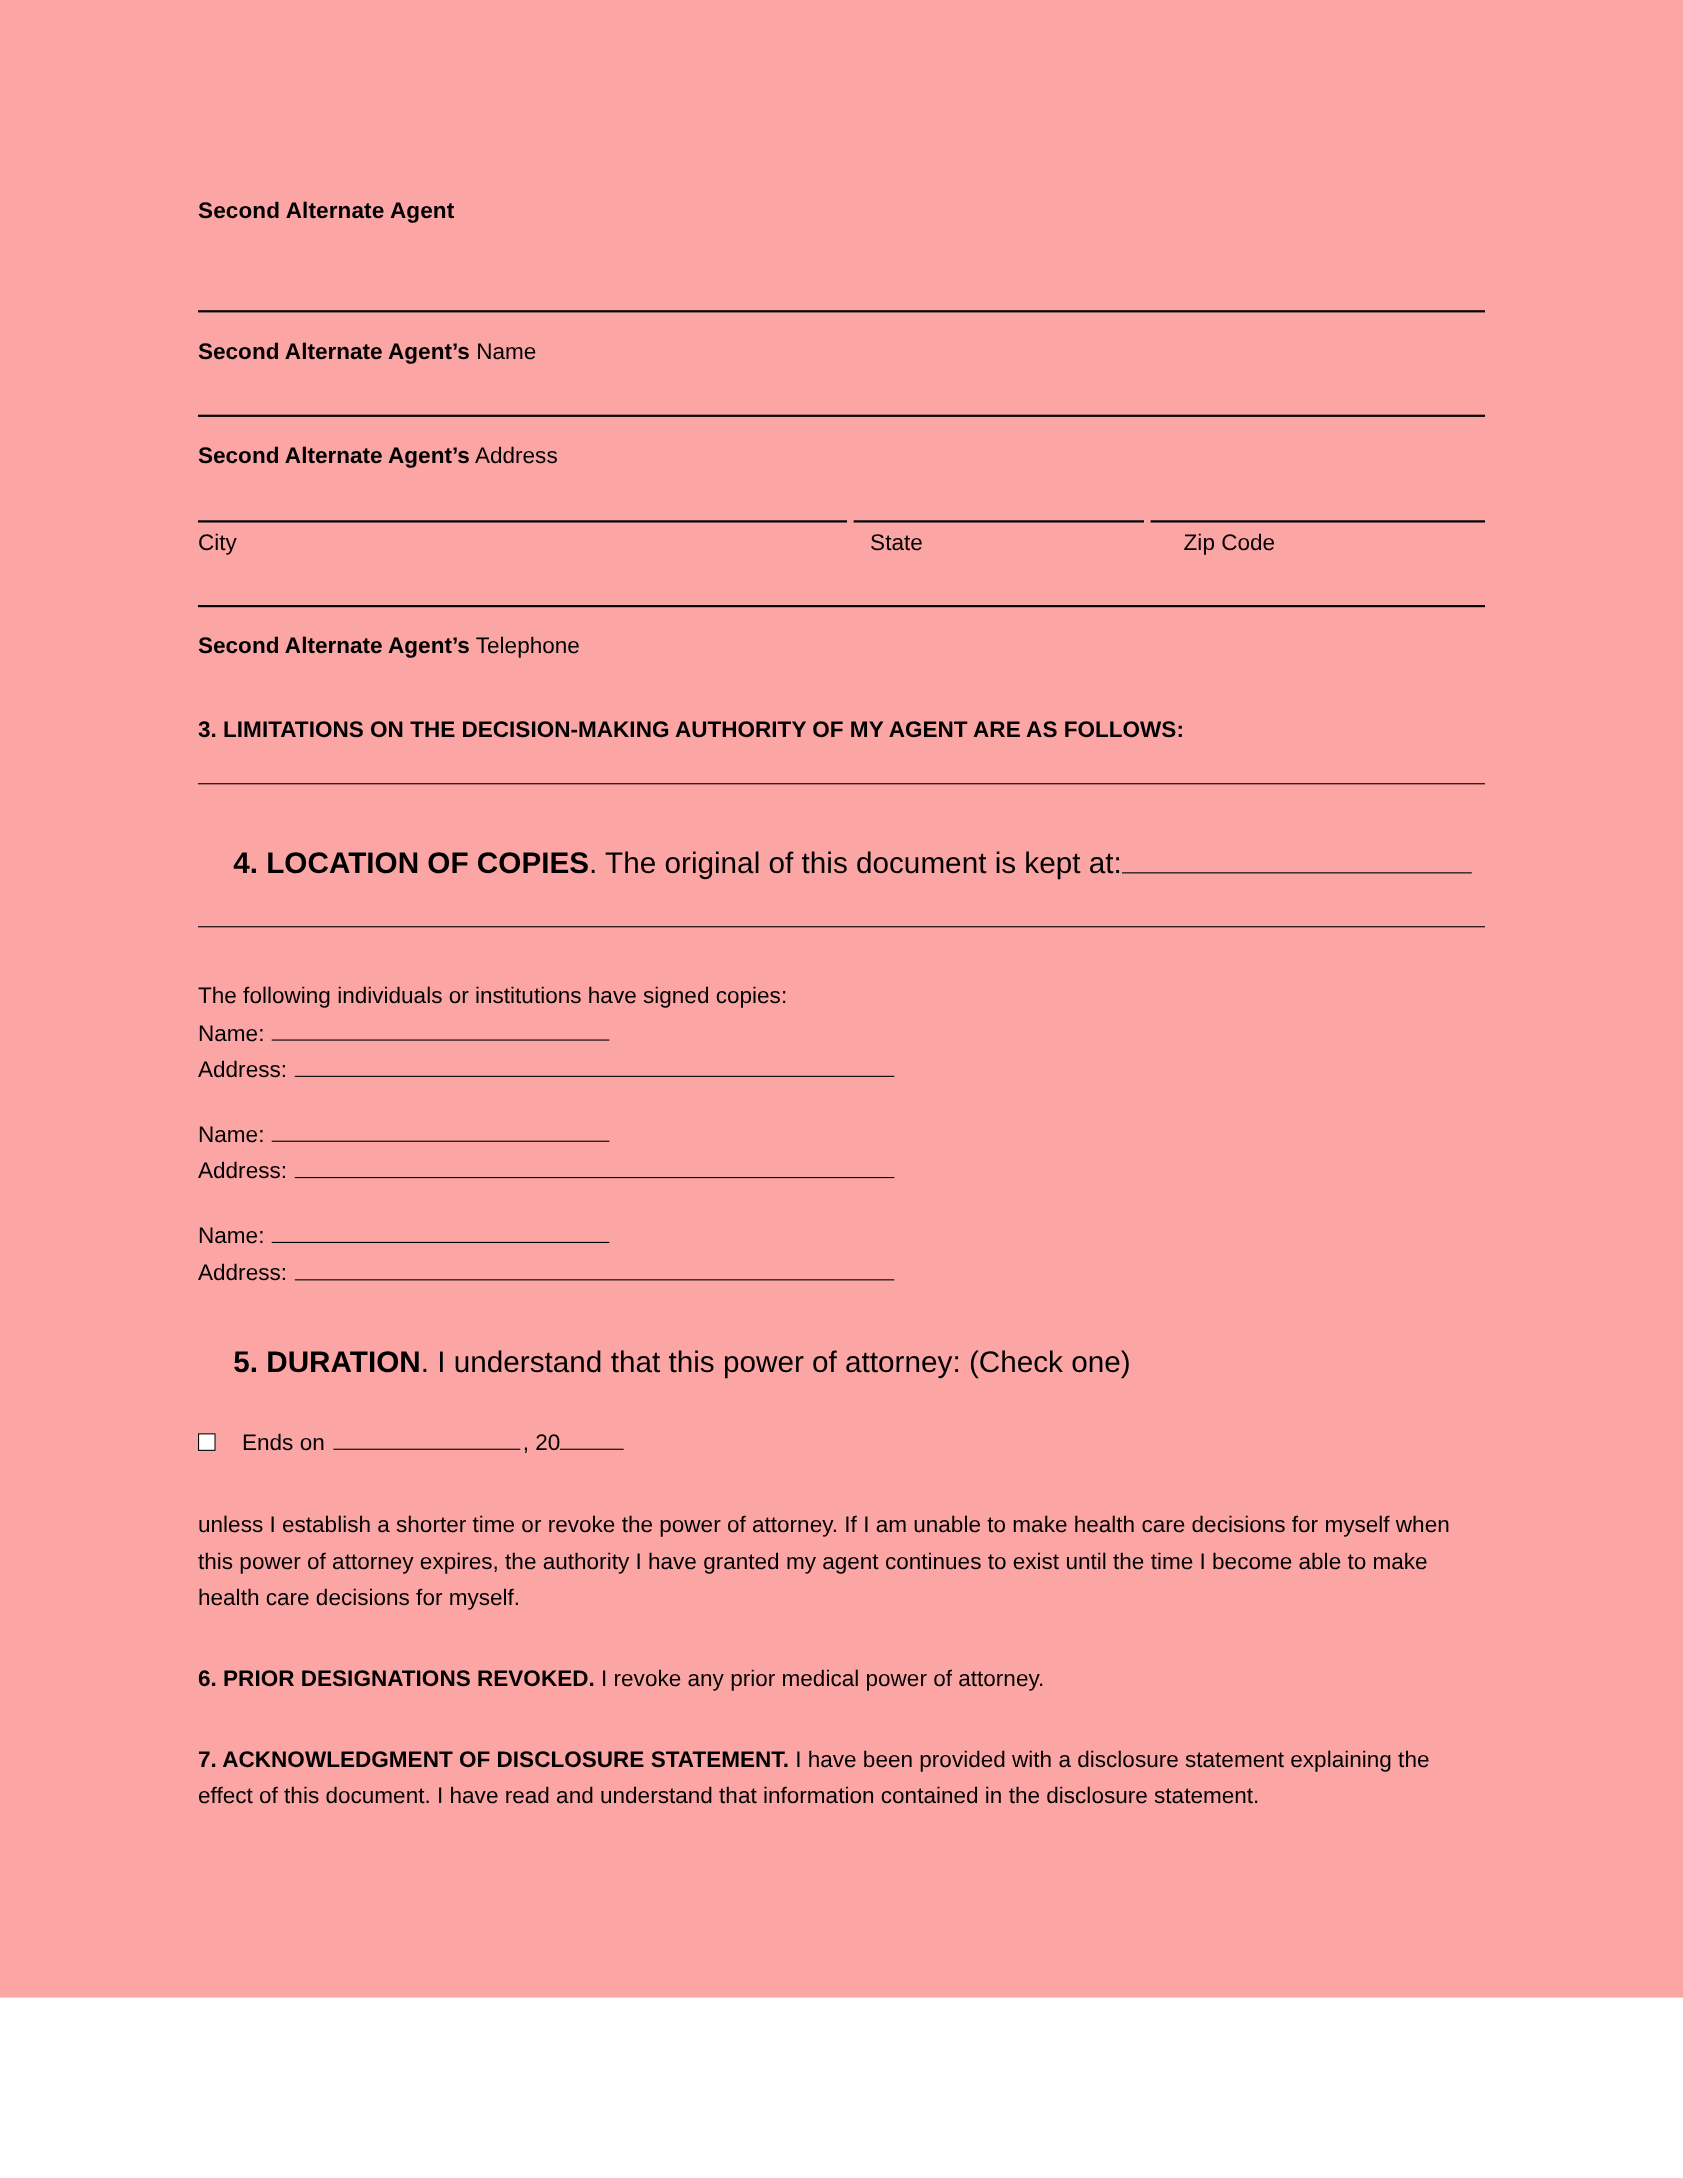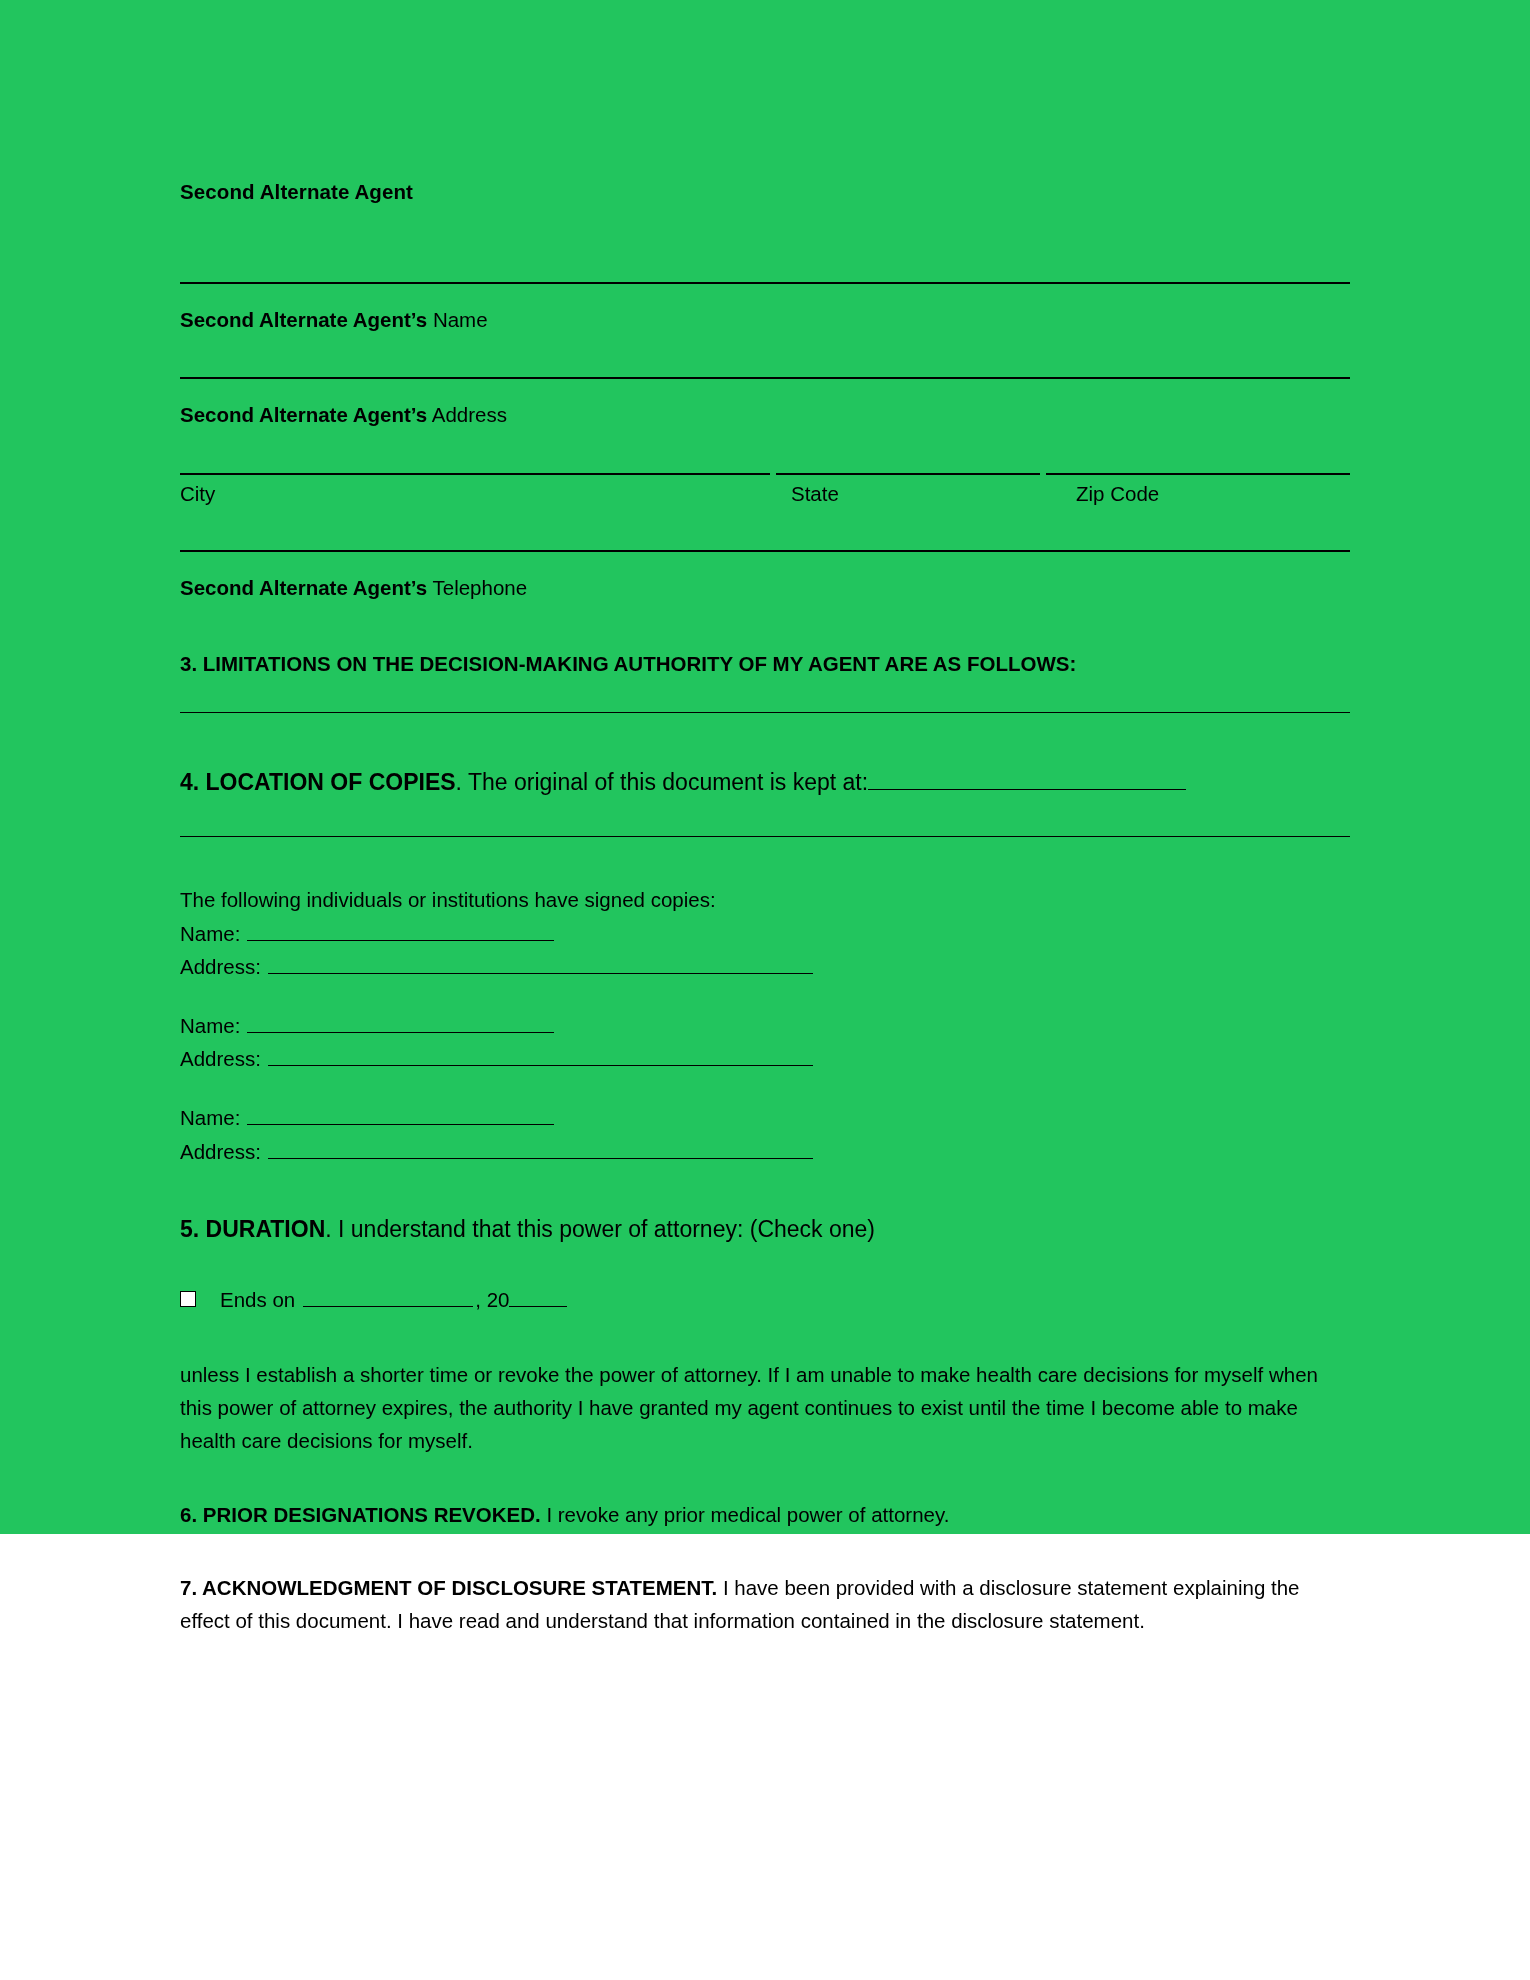--- a/index.html
+++ b/index.html
@@ -10,22 +10,22 @@
   body {
     width: 1530px;
     height: 1980px;
     font-family: "Liberation Sans", sans-serif;
     color: #000000;
     -webkit-font-smoothing: antialiased;
   }
   .page {
     position: relative;
     width: 1530px;
-    height: 1534px;
-    background: #22c55e;
+    height: 1816px;
+    background: #fca5a5;
     box-sizing: border-box;
   }
   .content {
     position: absolute;
     left: 180px;
     top: 178px;
     width: 1170px;
   }
   .heading-bold {
     font-weight: bold;
@@ -68,22 +68,23 @@
     font-size: 20.5px;
     padding-top: 7px;
     gap: 15px;
   }
   .csz-labels .lb-city  { flex: 0 0 596px; }
   .csz-labels .lb-state { flex: 0 0 270px; }
   .csz-labels .lb-zip   { flex: 1 1 auto; }
 
   
   .sec {
-    font-size: 23px;
+    font-size: 27px;
     line-height: 1.52;
+    margin-left: 32px;
   }
   .sec b { font-weight: bold; }
   .sec-title-line {
     font-size: 20.5px;
     line-height: 1.4;
   }
   .thin-rule {
     border-top: 1.4px solid #000;
     width: 100%;
   }

